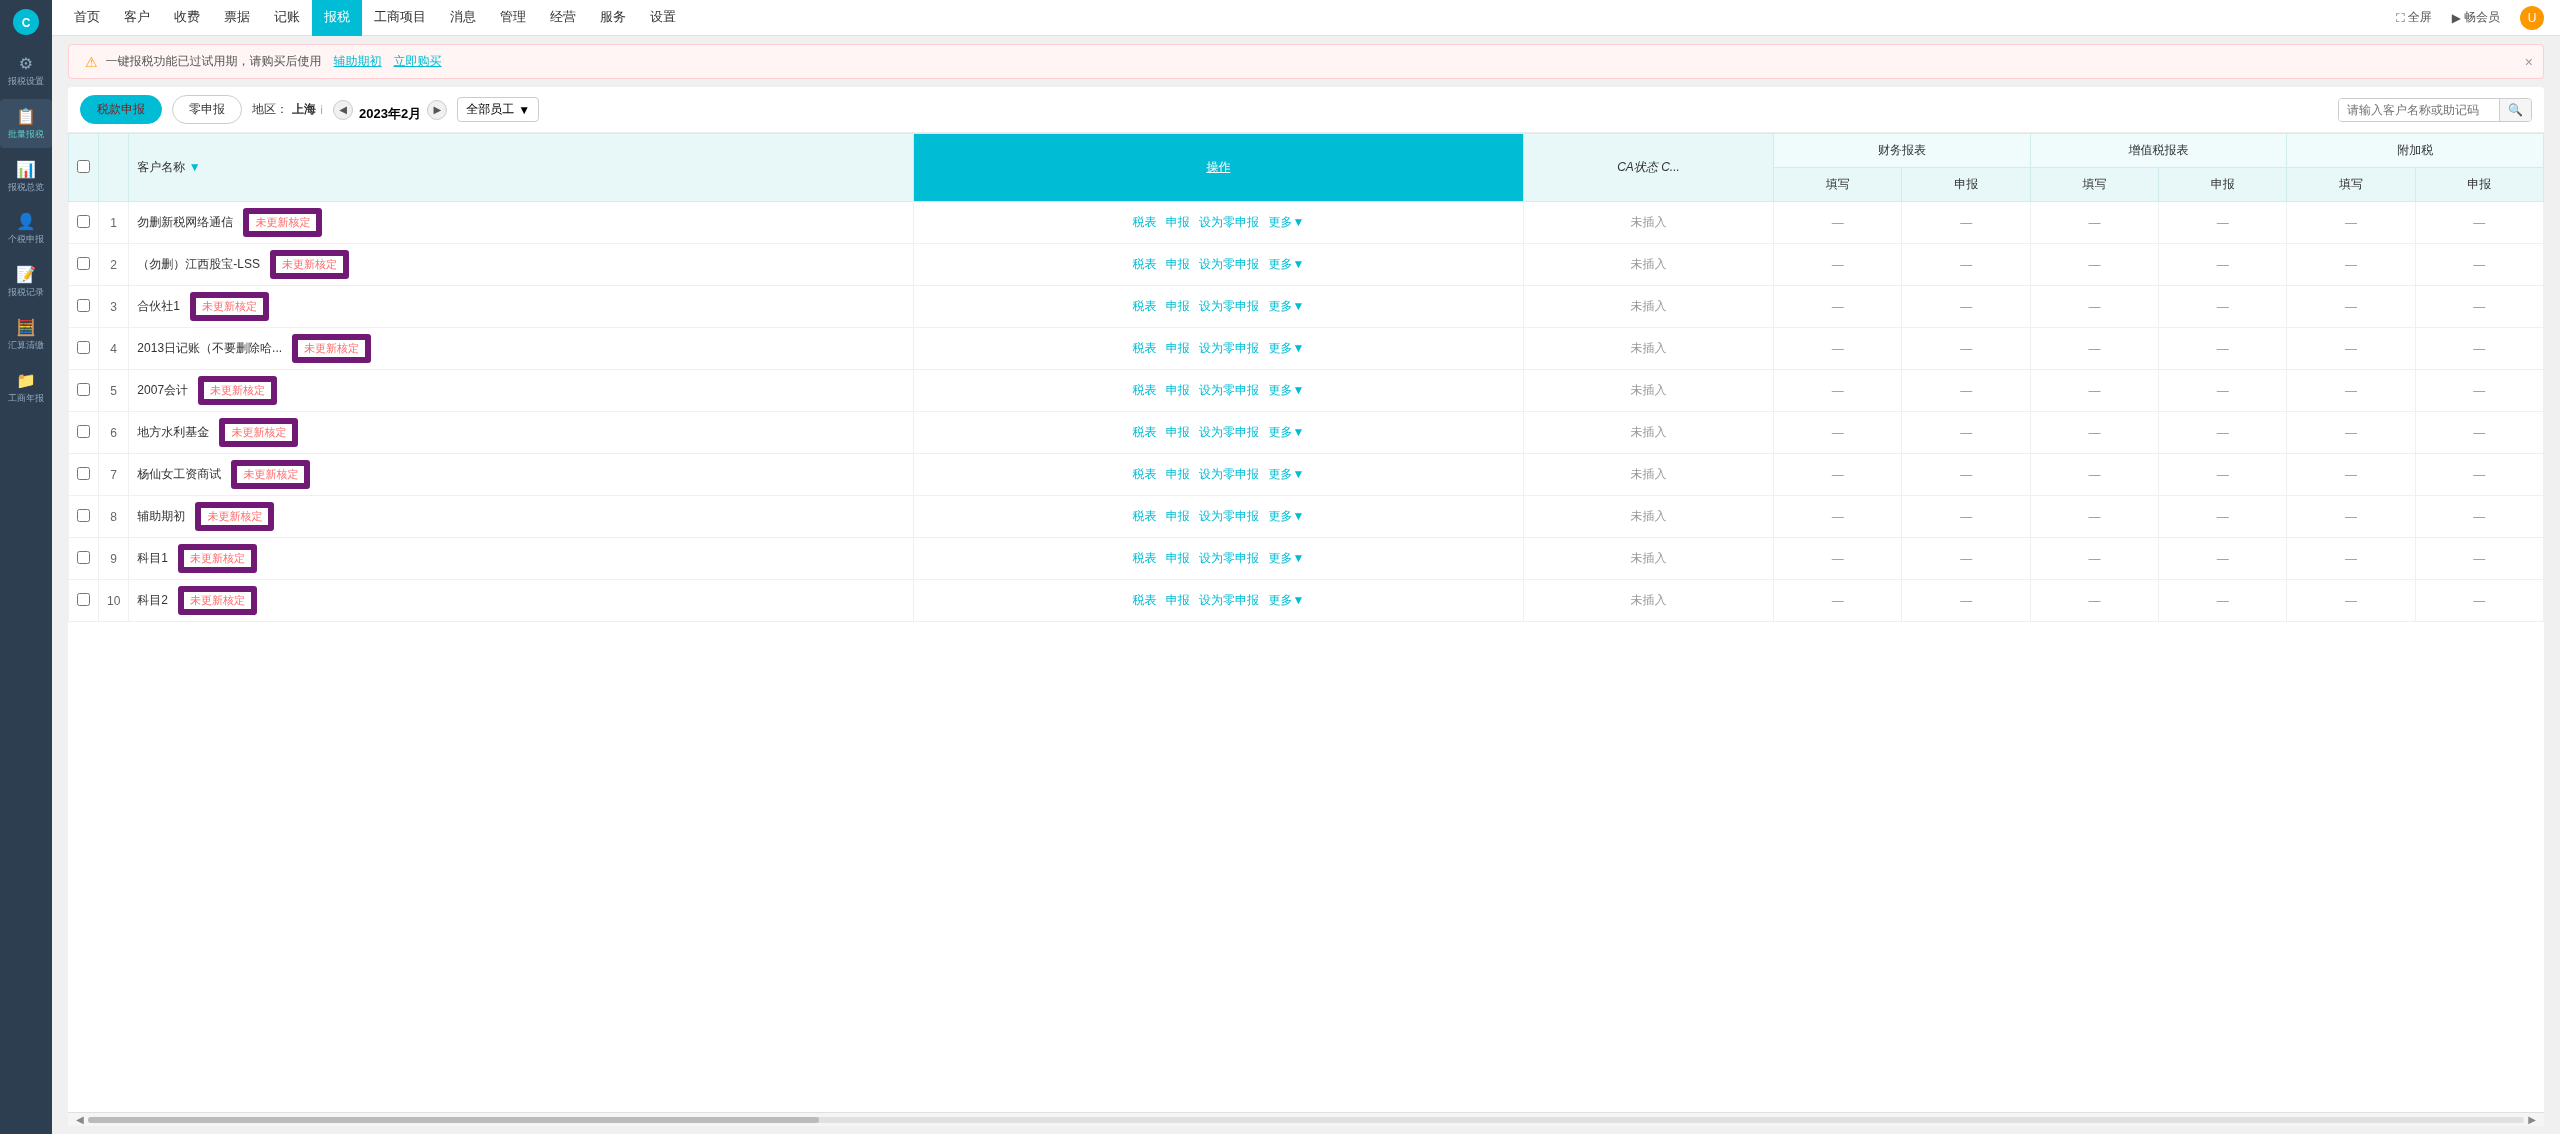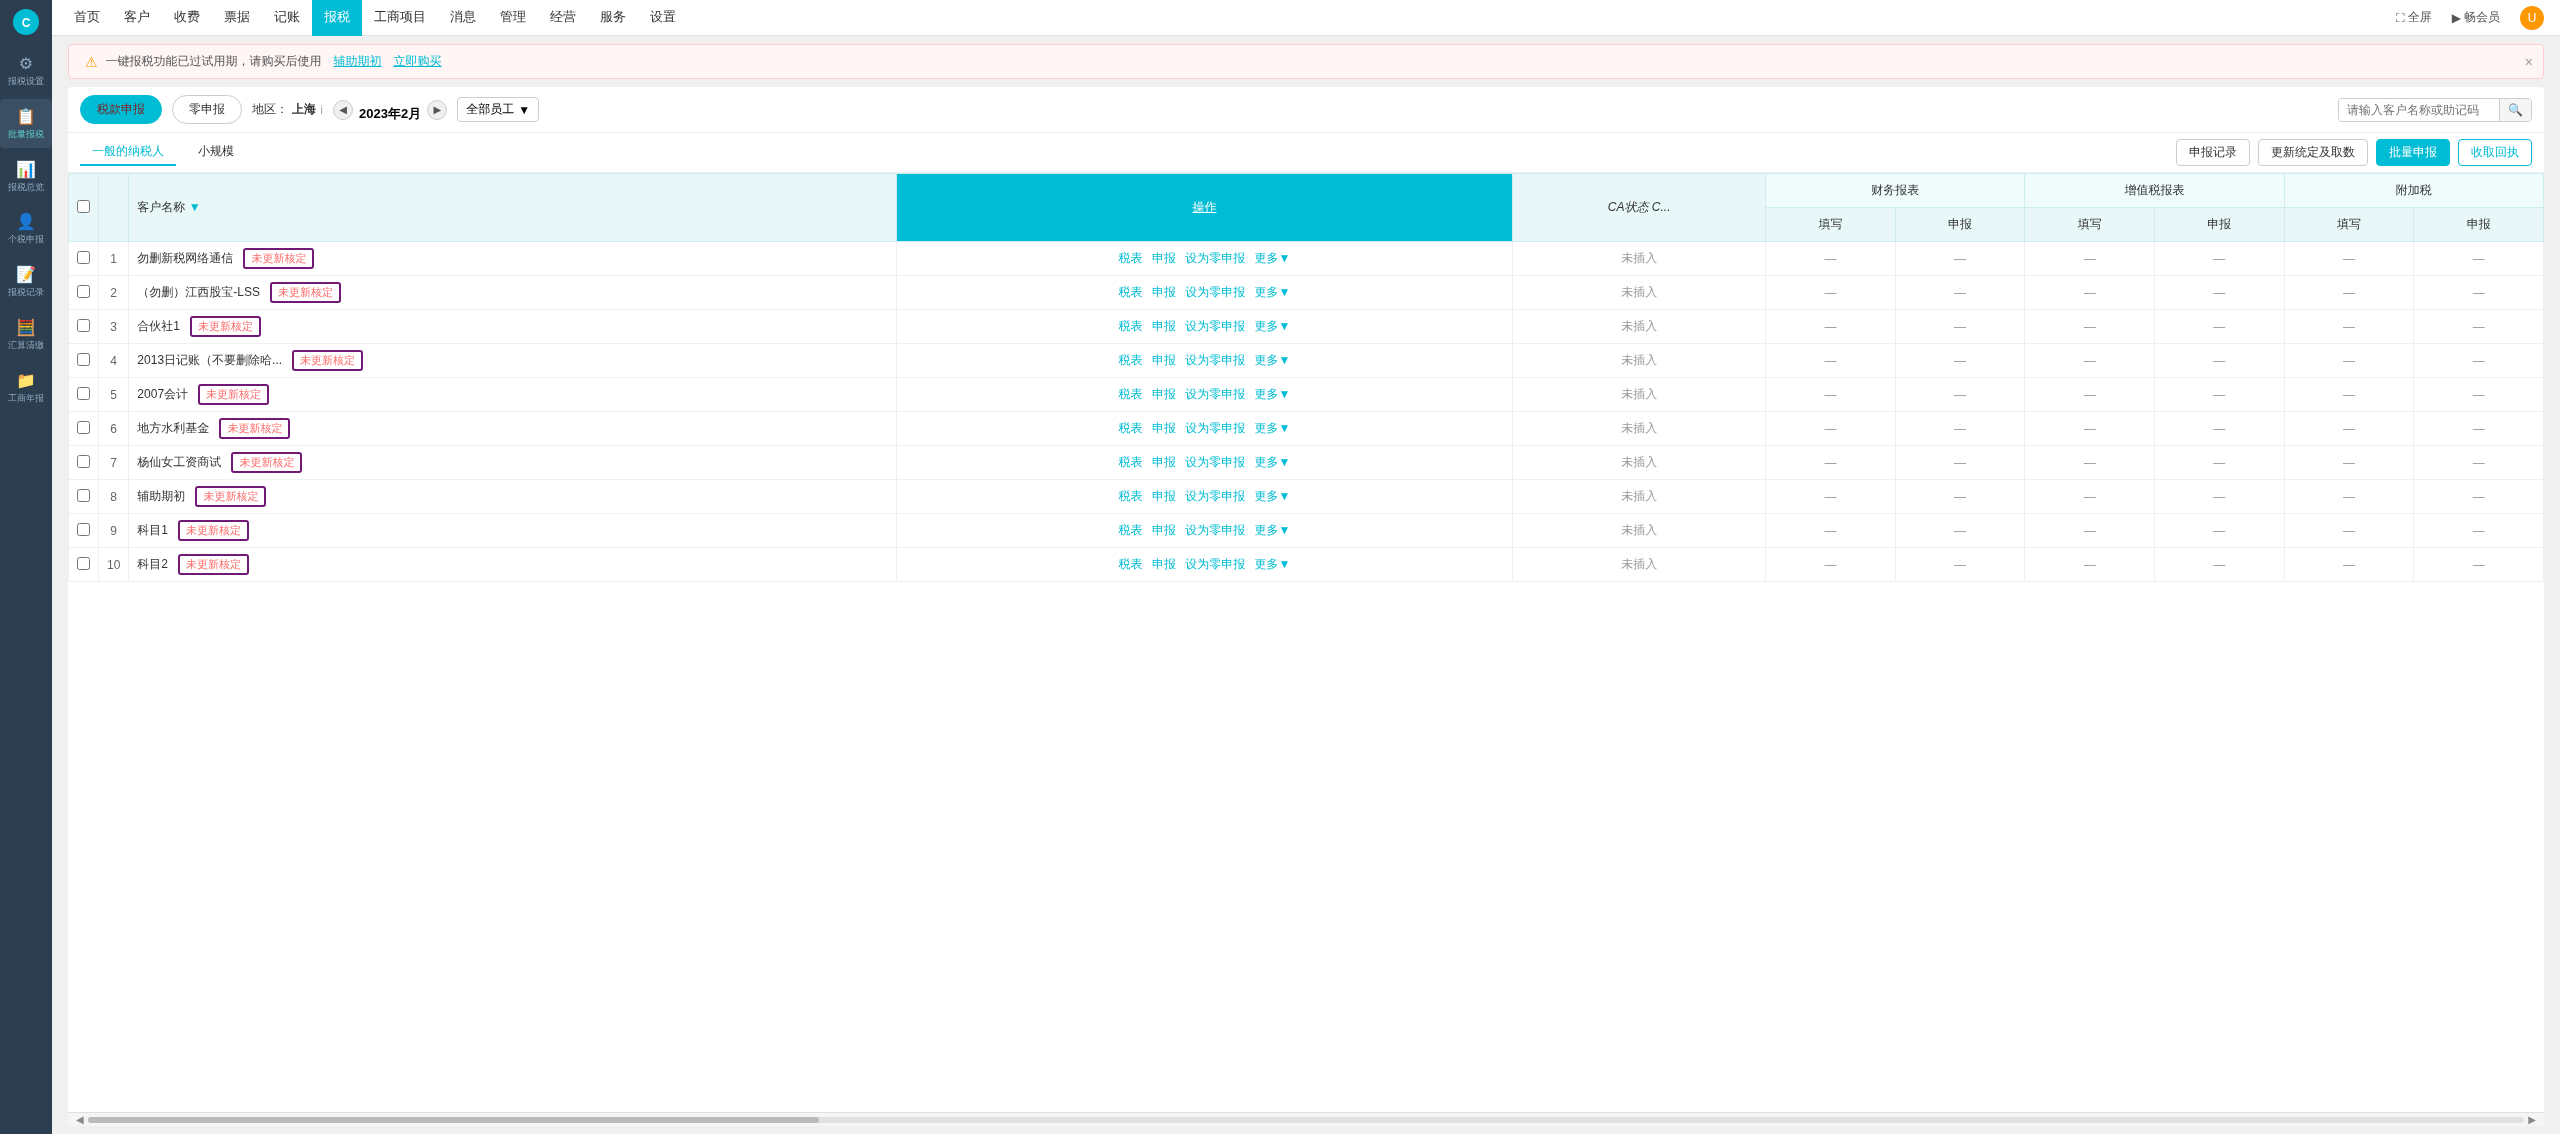--- a/index.html
+++ b/index.html
@@ -197,21 +197,21 @@
     }
     tbody tr { border-bottom: 1px solid #f0f0f0; }
     tbody td { padding: 6px 8px; border: 1px solid #f0f0f0; text-align: center; color: #333; white-space: nowrap; }
     .client-name { text-align: left !important; }
     .status-badge {
       display: inline-block;
       padding: 1px 6px;
       border-radius: 3px;
       font-size: 11px;
     }
-    .status-unverified { border: 2px solid #701a75; color: #ff6b6b; background: #fff; }
+    .status-unverified { border: 6px solid #701a75; color: #ff6b6b; background: #fff; }
     .link-btn { color: #00bcd4; cursor: pointer; margin: 0 3px; }
     .dash { color: #999; }
 
     
     .col-header-main { background: #00bcd4 !important; color: #fff !important; }
     .col-header-finance { background: #f0fcfc !important; color: #333 !important; }
     .col-header-vat { background: #f0fcfc !important; color: #333 !important; }
     .col-header-addtax { background: #f0fcfc !important; color: #333 !important; }
 
     .checkbox-cell { width: 30px; text-align: center; }
@@ -343,30 +343,20 @@
           <span>▼</span>
         </div>
         <div class="search-box">
           <input type="text" placeholder="请输入客户名称或助记码" style="">
           <div class="search-btn">
             <span>🔍</span>
           </div>
         </div>
       </div>
 
-      <div class="second-bar">
-        <div class="type-tab active">一般的纳税人</div>
-        <div class="type-tab">小规模</div>
-        <div class="action-btns">
-          <button class="action-btn">申报记录</button>
-          <button class="action-btn">更新统定及取数</button>
-          <button class="action-btn primary">批量申报</button>
-          <button class="action-btn outline-primary">收取回执</button>
-        </div>
-      </div>
 
       <div class="table-wrap">
         <table>
           <thead>
             <tr>
               <th rowspan="2" class="checkbox-cell">
                 <input type="checkbox" style="">
               </th>
               <th rowspan="2" class="num-cell"></th>
               <th rowspan="2" style="min-width:160px;text-align:left;">

